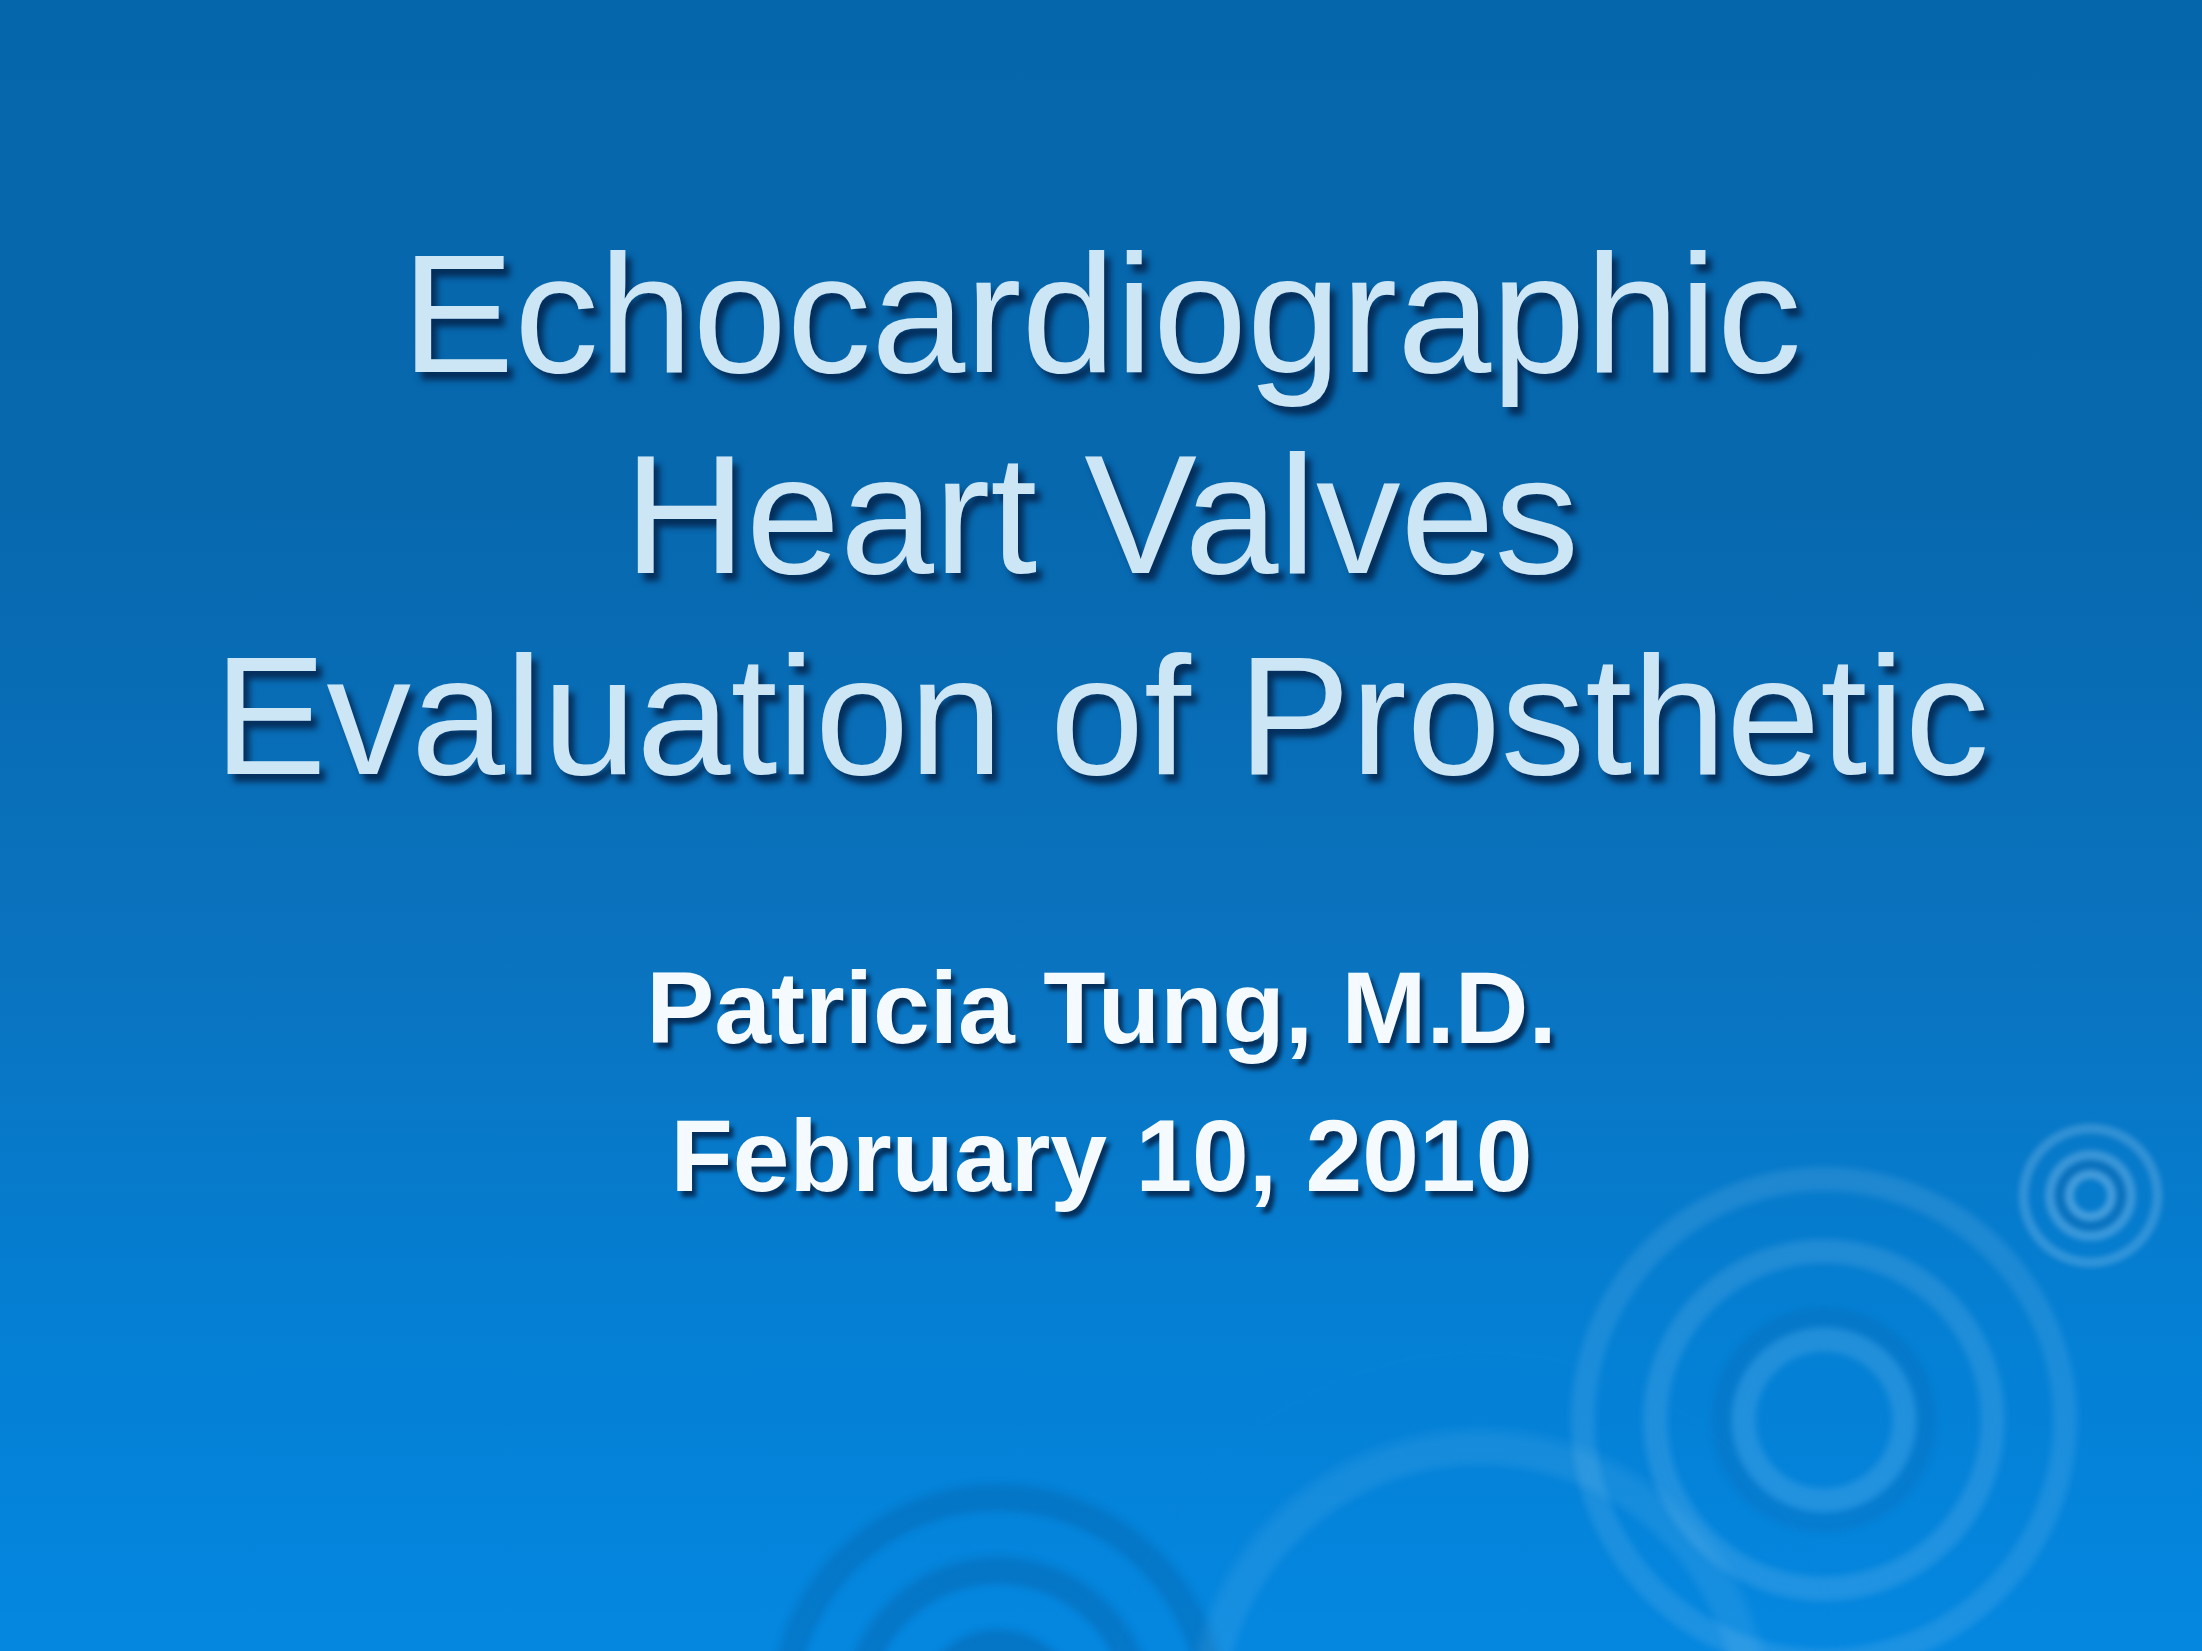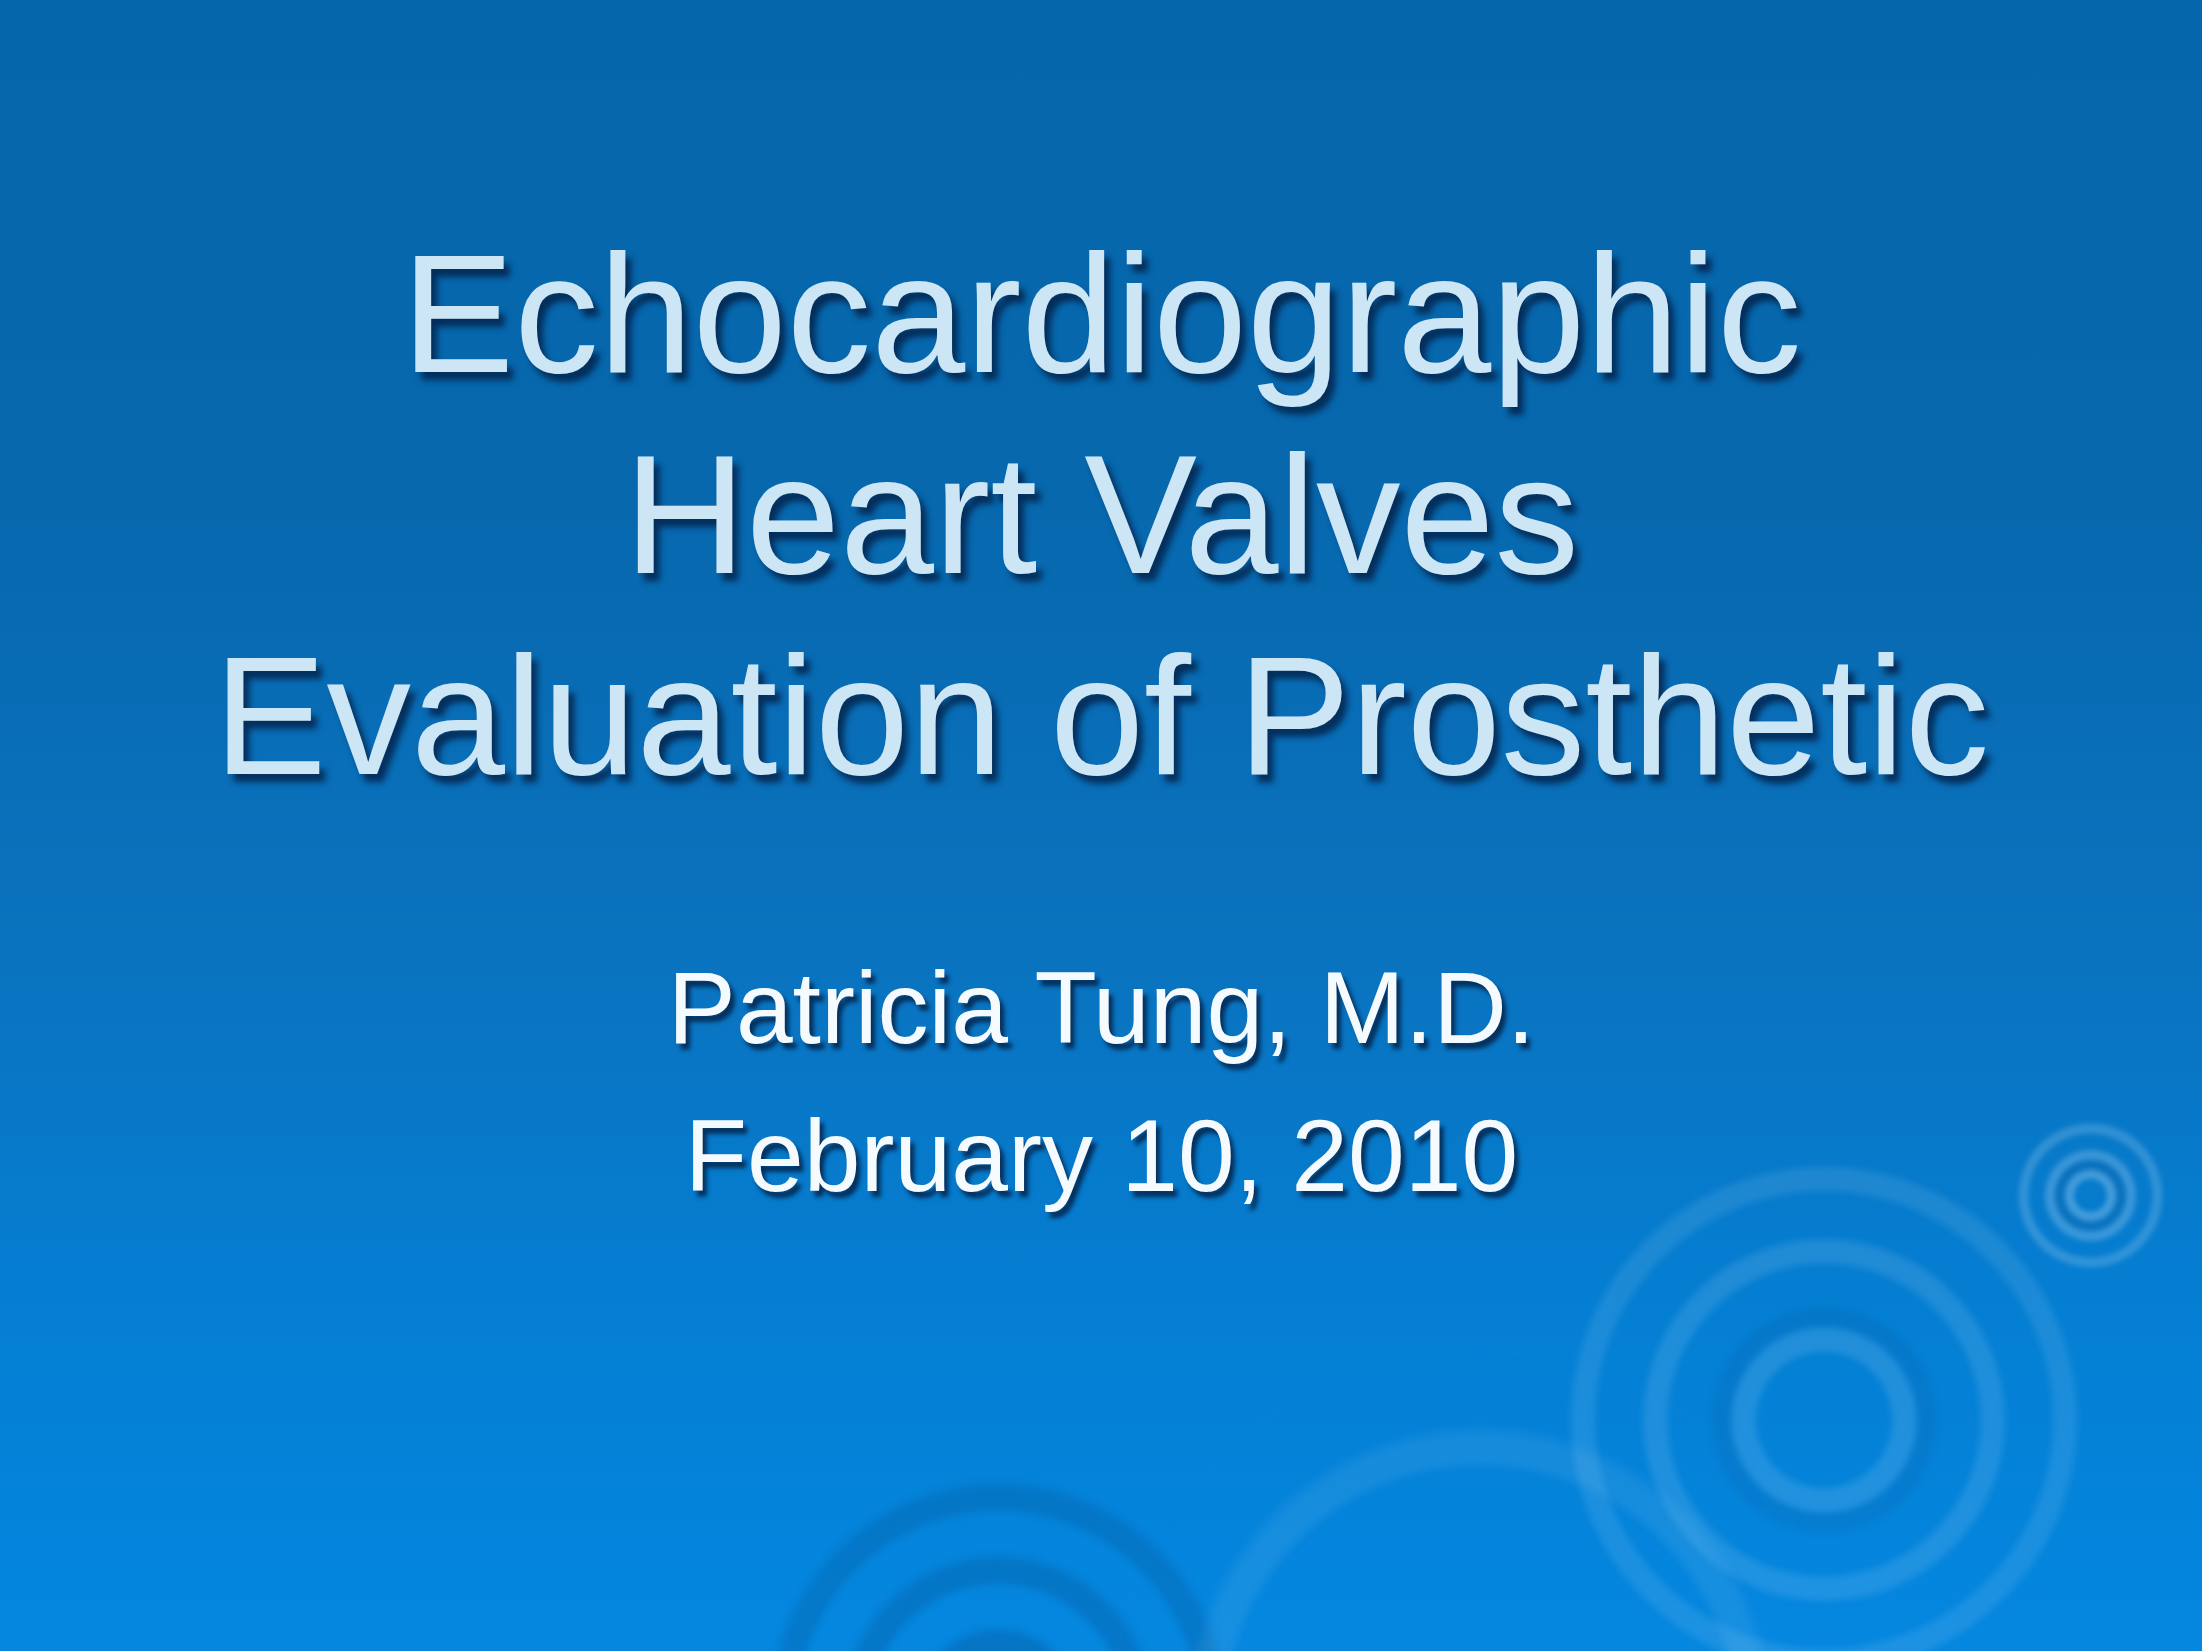--- a/index.html
+++ b/index.html
@@ -37,21 +37,21 @@
   }
   .subtitle-block {
     position: absolute;
     top: 934px;
     left: 0;
     right: 0;
     text-align: center;
     color: #f4fafd;
     font-size: 102px;
     line-height: 148px;
-    font-weight: 400;
+    font-weight: 700;
     text-shadow: 4.3px 6px 4.3px rgba(4, 30, 66, 0.80);
   }
 
   
   .ripple {
     position: absolute;
     border-radius: 50%;
     filter: blur(2.6px);
     pointer-events: none;
   }

